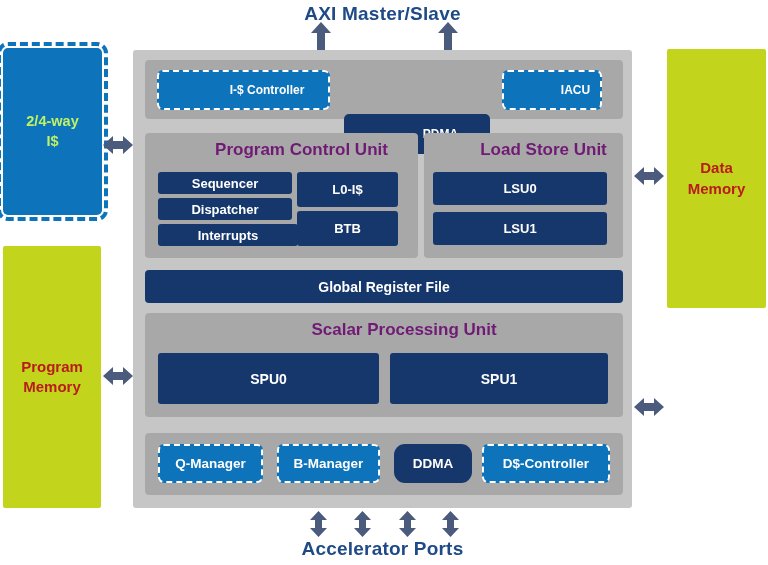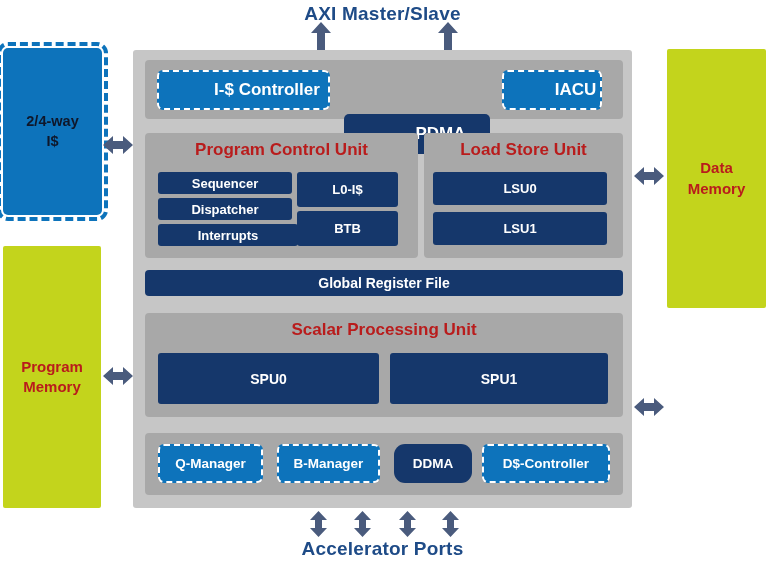--- a/index.html
+++ b/index.html
@@ -9,36 +9,36 @@
   }
   .abs{position:absolute;box-sizing:border-box;}
   
   .outer-title{
     left:133px;width:499px;text-align:center;
     color:#1e4b87;font-size:19px;letter-spacing:.2px;
   }
   
   .main{left:133px;top:50px;width:499px;height:458px;background:#c6c6c6;border-radius:3px;}
   .panel{background:#a8a8a8;border-radius:4px;}
-  .panel-title{text-align:center;color:#b91c1c;font-size:17px;}
+  .panel-title{text-align:center;color:#701a75;font-size:17px;margin-left:20px;}
   .blk{
     display:flex;align-items:center;justify-content:center;
     color:#fff;font-size:13px;text-align:center;border-radius:3px;
   }
   .navy{background:#15376b;}
   .blue-dashed{
     background:#0d73bb;border:2px dashed #ffffff;border-radius:6px;font-size:13.5px;
   }
-  .top-btn{font-size:17px;padding-left:47px;}
+  .top-btn{font-size:12px;padding-left:47px;}
   
   .cache-box{
     background:#0d73bb;border-radius:5px;
     outline:4px dashed #0d73bb;outline-offset:2px;
     display:flex;flex-direction:column;align-items:center;justify-content:center;
-    color:#0f172a;font-size:14.5px;line-height:1.35;text-align:left;
+    color:#bef264;font-size:14.5px;line-height:1.35;text-align:left;
   }
   .mem-box{
     background:#c3d41c;border-radius:2px;
     display:flex;flex-direction:column;align-items:center;justify-content:center;
     color:#b91c1c;font-size:15px;line-height:1.35;text-align:center;
   }
   .arrow svg{display:block;}
 </style>
 </head>
 <body>
@@ -106,21 +106,21 @@
     <div class="abs blk navy" style="left:25px;top:148px;width:134px;height:22px;">Dispatcher</div>
     <div class="abs blk navy" style="left:25px;top:174px;width:140px;height:22px;text-align:center;">Interrupts</div>
     <div class="abs blk navy" style="left:164px;top:122px;width:101px;height:35px;">L0-I$</div>
     <div class="abs blk navy" style="left:164px;top:161px;width:101px;height:35px;">BTB</div>
 
     <div class="abs panel" style="left:291px;top:83px;width:199px;height:125px;"></div>
     <div class="abs panel-title" style="left:291px;top:90px;width:199px;">Load Store Unit</div>
     <div class="abs blk navy" style="left:300px;top:122px;width:174px;height:33px;">LSU0</div>
     <div class="abs blk navy" style="left:300px;top:162px;width:174px;height:33px;">LSU1</div>
 
-    <div class="abs blk navy" style="left:12px;top:220px;width:478px;height:26px;font-size:14px;border-radius:4px;">Global Register File</div>
+    <div class="abs blk navy" style="left:12px;top:220px;width:478px;height:33px;font-size:14px;border-radius:4px;">Global Register File</div>
 
     <div class="abs panel" style="left:12px;top:263px;width:478px;height:104px;"></div>
     <div class="abs panel-title" style="left:12px;top:270px;width:478px;">Scalar Processing Unit</div>
     <div class="abs blk navy" style="left:25px;top:303px;width:221px;height:51px;font-size:14px;">SPU0</div>
     <div class="abs blk navy" style="left:257px;top:303px;width:218px;height:51px;font-size:14px;">SPU1</div>
 
     <div class="abs panel" style="left:12px;top:383px;width:478px;height:62px;"></div>
     <div class="abs blk blue-dashed" style="left:25px;top:394px;width:105px;height:39px;">Q-Manager</div>
     <div class="abs blk blue-dashed" style="left:144px;top:394px;width:103px;height:39px;">B-Manager</div>
     <div class="abs blk navy" style="left:261px;top:394px;width:78px;height:39px;border-radius:11px;font-size:13.5px;">DDMA</div>

